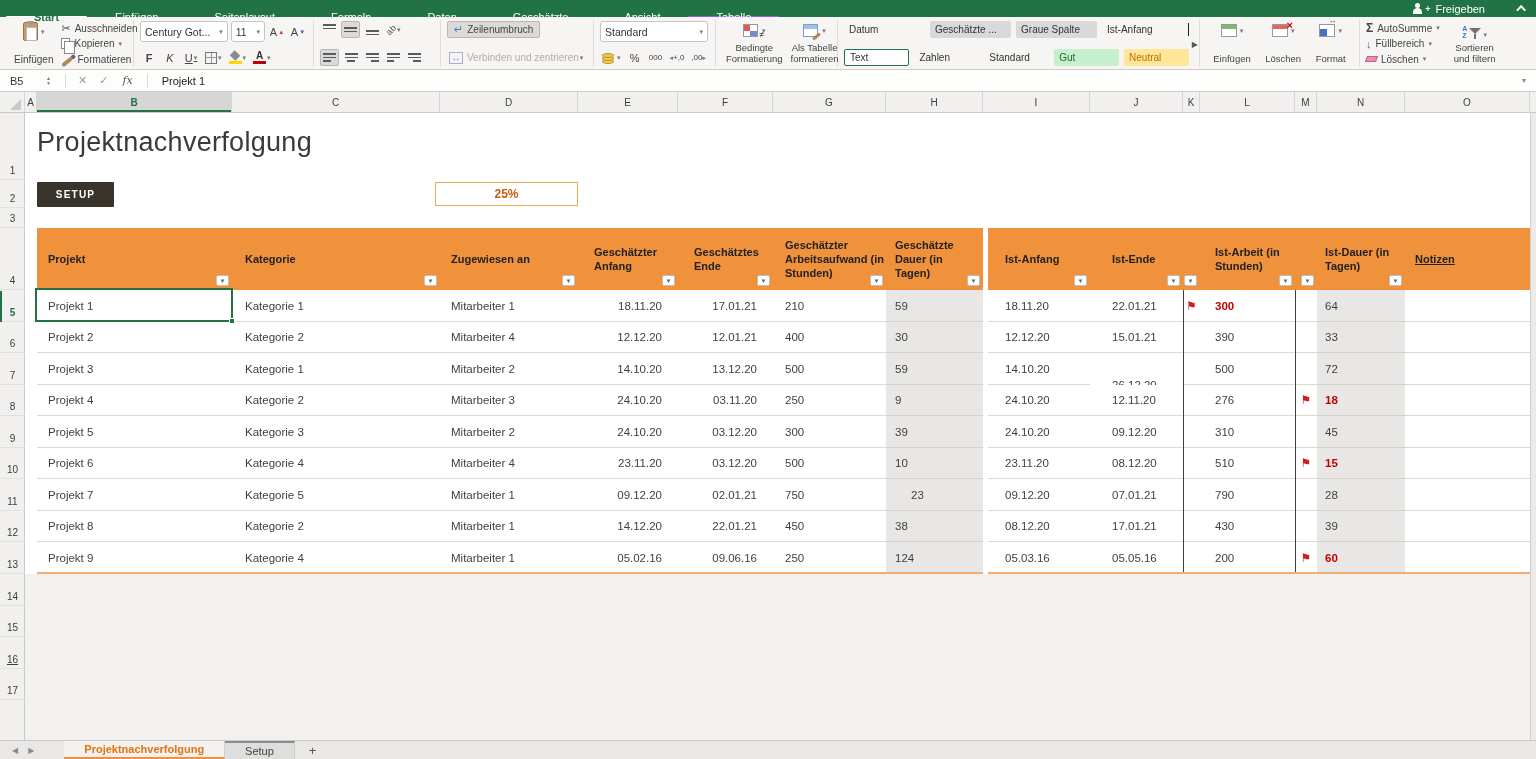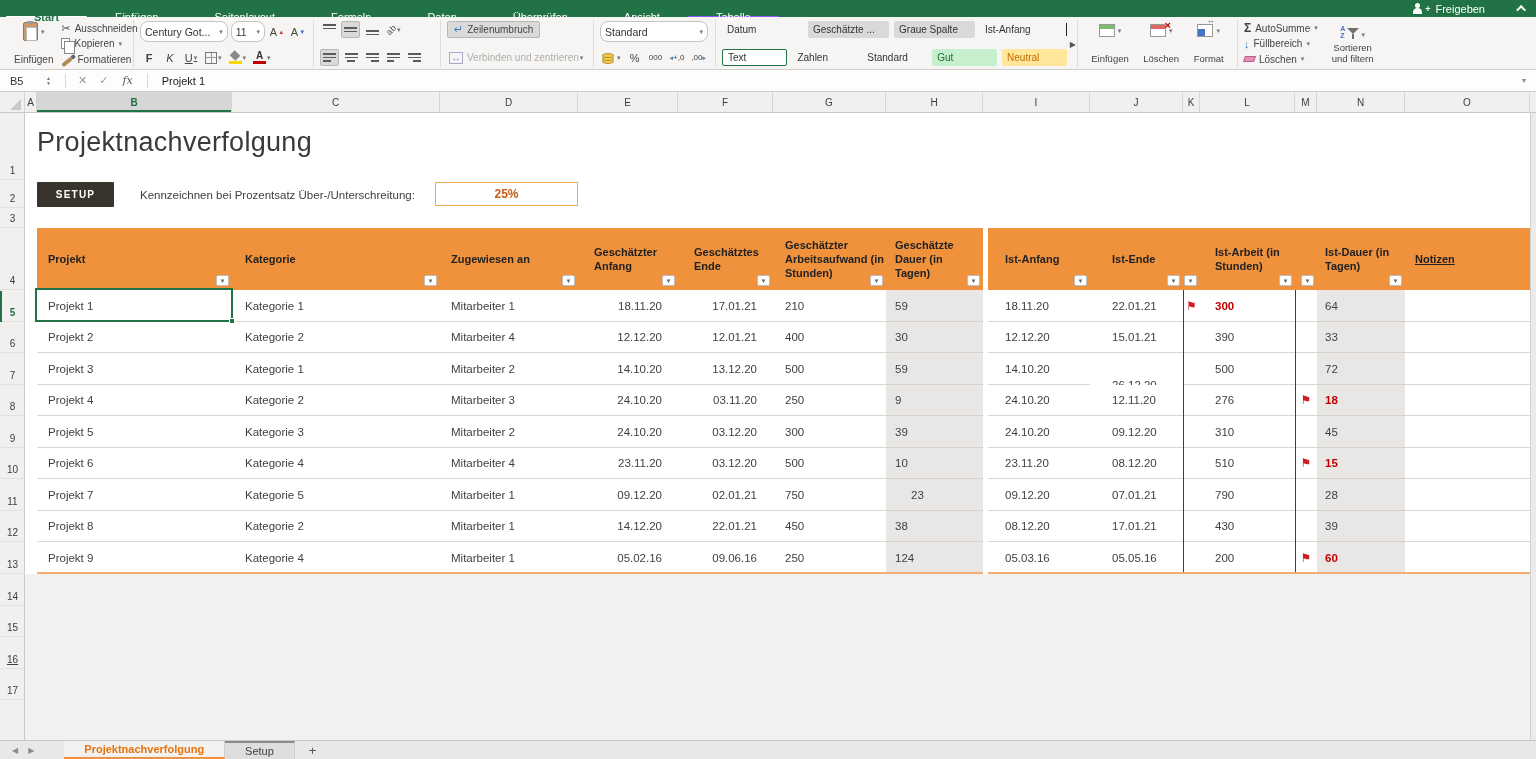--- a/index.html
+++ b/index.html
@@ -30,21 +30,21 @@
   .sbtn { display:flex; align-items:center; gap:4px; font-size:10px; color:#444; height:14px; white-space:nowrap; }
   .dd { font-size:7px; color:#777; }
   .ic { font-size:11px; color:#555; line-height:1; }
   .i-paste { width:15px; height:19px; background:#c89b68; border:1px solid #9a7544; border-radius:2px; position:relative; }
   .i-paste:before { content:""; position:absolute; left:2px; top:4px; width:9px; height:12px; background:#fff; border:1px solid #b9b9b9; }
   .i-paste:after { content:""; position:absolute; left:3px; top:-2px; width:7px; height:3px; background:#9b9b9b; border-radius:1px; }
   .i-copy { width:9px; height:11px; border:1px solid #888; background:#fff; position:relative; }
   .i-copy:before { content:""; position:absolute; left:2px; top:2px; width:9px; height:11px; border:1px solid #888; background:#fff; }
   .i-brush { width:12px; height:4px; background:#b08a5a; border-radius:2px; transform:rotate(-40deg); position:relative; top:3px; }
   .i-brush:before { content:""; position:absolute; right:-4px; top:0; width:4px; height:4px; background:#666; border-radius:1px; }
-  .selbox { background:#fff; border:1px solid #c6c4c2; border-radius:8px; height:21px; display:flex; align-items:center; padding:0 4px; font-size:10.5px; color:#333; gap:4px; white-space:nowrap; }
+  .selbox { background:#fff; border:1px solid #c6c4c2; border-radius:3px; height:21px; display:flex; align-items:center; padding:0 4px; font-size:10.5px; color:#333; gap:4px; white-space:nowrap; }
   .selbox .dd { margin-left:auto; }
   .r1,.r2 { display:flex; align-items:center; gap:3px; }
   .tbtn { min-width:18px; height:17px; display:flex; align-items:center; justify-content:center; font-size:11px; color:#444; border-radius:2px; padding:0 2px; gap:1px; }
   .tbtn.pressed { background:#dcdad8; border:1px solid #b9b7b5; }
   .fB { font-weight:bold; } .fK { font-style:italic; } .fU { text-decoration:underline; }
   .i-border { width:12px; height:12px; border:1px solid #777;
     background:linear-gradient(#999,#999) center/100% 1px no-repeat, linear-gradient(#999,#999) center/1px 100% no-repeat; }
   .i-fill { position:relative; width:13px; height:13px; }
   .i-fill:before { content:""; position:absolute; left:2px; top:1px; width:8px; height:7px; background:#8a8a8a; transform:rotate(45deg); }
   .i-fill:after { content:""; position:absolute; left:0; bottom:0; width:13px; height:3px; background:#ffd700; }
@@ -148,21 +148,21 @@
 </head>
 <body>
 
 <div class="menubar">
   <div class="mtabs" id="menu-tabs">
       <div class="mtab active">Start</div>
       <div class="mtab">Einfügen</div>
       <div class="mtab">Seitenlayout</div>
       <div class="mtab">Formeln</div>
       <div class="mtab">Daten</div>
-      <div class="mtab">Überprüfen</div>
+      <div class="mtab">Geschätzte</div>
       <div class="mtab">Ansicht</div>
       <div class="mtab ctx">Tabelle</div>
     </div>
   <div class="mright">
     <div class="share">
       <span class="i-person"></span>
         <span class="plus">+</span>
       <span>Freigeben</span>
     </div>
     <div class="i-chevup"></div>
@@ -341,20 +341,41 @@
         </div>
       <div class="tbtn">
           <span class="decl"><b>◂</b><span>+,0</span></span>
         </div>
       <div class="tbtn">
           <span class="decl"><span>,00</span><b>▸</b></span>
         </div>
     </div>
   </div>
 
+  <div class="grp" style="width:122px;justify-content:space-around">
+    <div class="bigbtn">
+      <div style="display:flex;align-items:center;gap:4px;margin-top:2px">
+          <span class="i-condfmt">
+            <i></i>
+            <i></i>
+            <i></i>
+            <i></i>
+          </span>
+          <span class="dd">▾</span>
+        </div>
+      <div class="lbl2">Bedingte<br>Formatierung</div>
+    </div>
+    <div class="bigbtn">
+      <div style="display:flex;align-items:center;gap:4px;margin-top:2px">
+          <span class="i-astable"></span>
+          <span class="dd">▾</span>
+        </div>
+      <div class="lbl2">Als Tabelle<br>formatieren</div>
+    </div>
+  </div>
 
   <div class="grp gal" style="width:362px">
     <div class="galrow" id="chips1">
         <div class="chip v-plain">Datum</div>
         <div class="chip v-gray">Geschätzte ...</div>
         <div class="chip v-gray">Graue Spalte</div>
         <div class="chip v-plain">Ist-Anfang</div>
         <div class="txtcursor"></div>
       </div>
     <div class="galrow" id="chips2">
@@ -475,21 +496,20 @@
       <div class="rowh" style="top: 429px; height: 32px;">13</div>
       <div class="rowh" style="top: 461px; height: 32px;">14</div>
       <div class="rowh" style="top: 493px; height: 31px;">15</div>
       <div class="rowh" style="top: 524px; height: 32px; text-decoration: underline;">16</div>
       <div class="rowh" style="top: 556px; height: 31px;">17</div>
     </div>
   <div class="rowselbar" style="top:178px;height:31px"></div>
 
   <div class="sheettitle">Projektnachverfolgung</div>
   <div class="setupbtn">SETUP</div>
-  <div class="threshlbl">Kennzeichnen bei Prozentsatz Über-/Unterschreitung:</div>
   <div class="threshval">25%</div>
 
   <div id="table-layer">
       <div class="hdrblock" style="left: 37px; width: 946px;"></div>
       <div class="hdrblock" style="left: 988px; width: 542px;"></div>
       <div class="hcell" style="left: 48px; width: 184px;">Projekt</div>
       <div class="filterbtn" style="left: 216px;">▼</div>
       <div class="hcell" style="left: 245px; width: 195px;">Kategorie</div>
       <div class="filterbtn" style="left: 424px;">▼</div>
       <div class="hcell" style="left: 451px; width: 127px;">Zugewiesen an</div>

